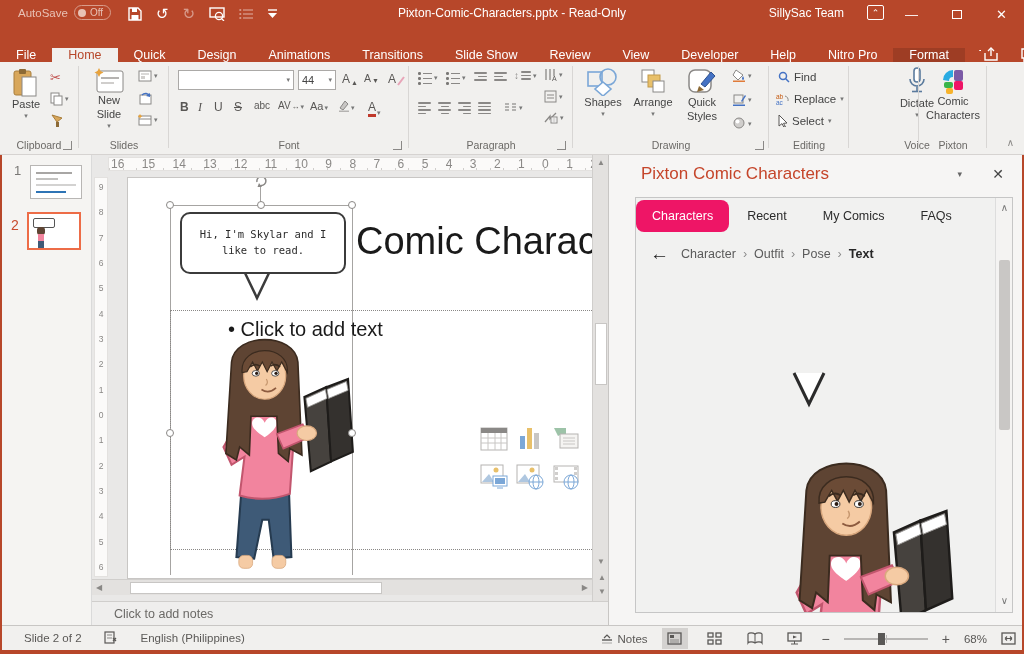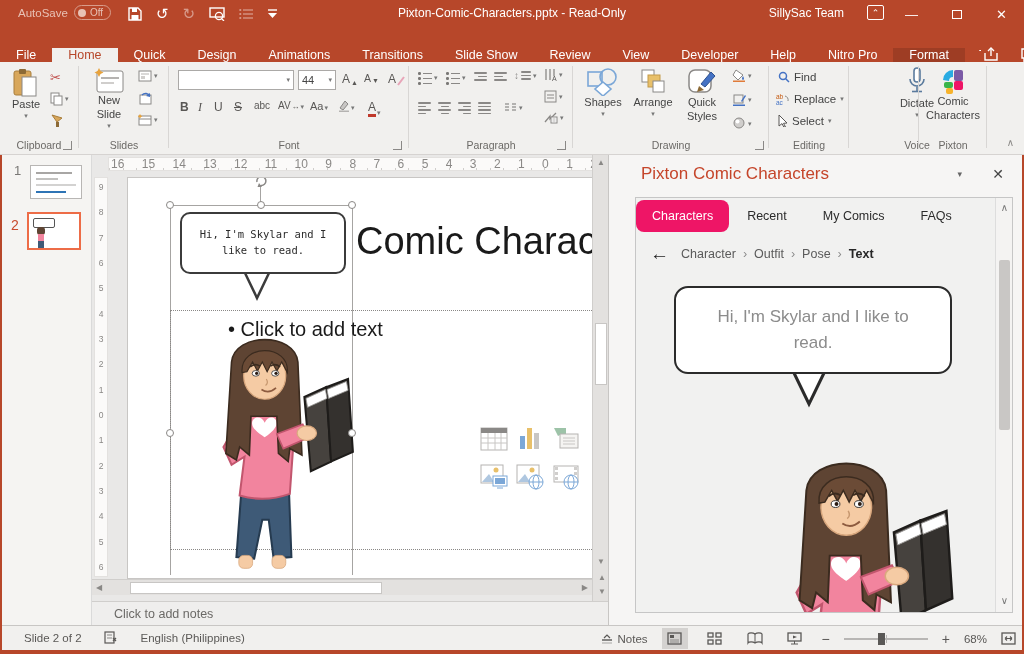--- a/index.html
+++ b/index.html
@@ -802,23 +802,20 @@
         <div class="crumbrow">
           <span class="backarrow">←</span>
           <span class="crumbs">
               <span class="crumb">Character</span>
               <span class="crumb">Outfit</span>
               <span class="crumb">Pose</span>
               <span class="crumb bold">Text</span>
             </span>
         </div>
 
-        <div class="pbubble">
-          <span>Hi, I'm Skylar and I like to read.</span>
-        </div>
         <svg class="tailwrap" style="left:152px;top:174px;z-index:1;" width="42" height="36" viewBox="0 0 42 36">
             <path d="M6,1 L21,32 L36,1 Z" fill="#fff"></path>
             <path d="M6,1 L21,32 L36,1" fill="none" stroke="#2B2B2B" stroke-width="3"></path>
           </svg>
 
         <div class="girl-panel">
           <svg class="girlsvg" viewBox="0 0 220 305">
               <use href="#pixton-girl"></use>
             </svg>
         </div>

